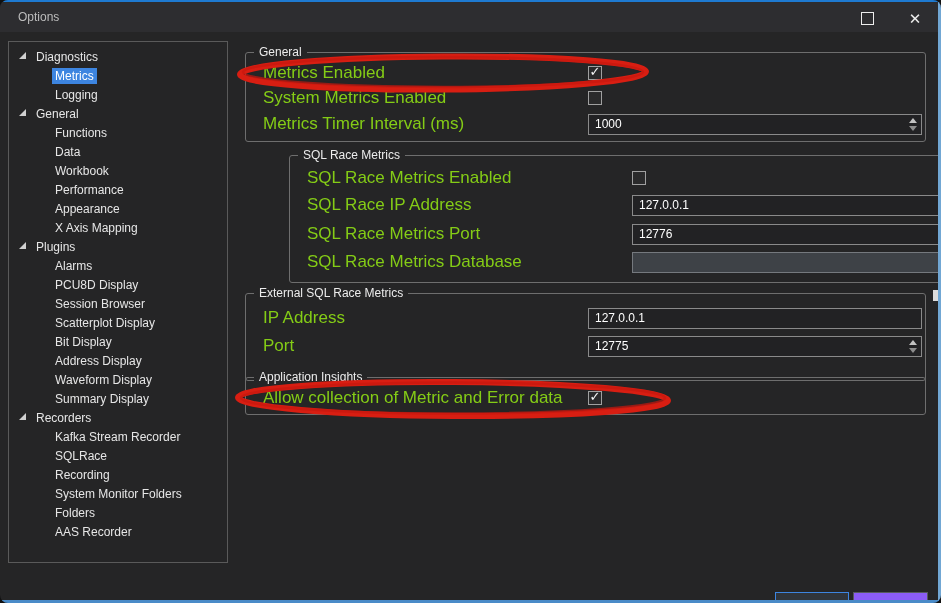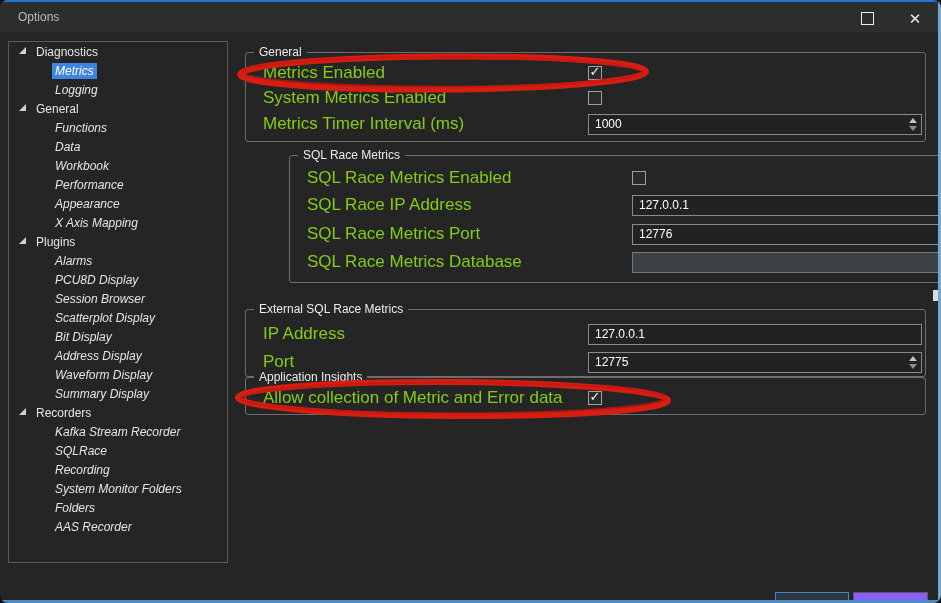--- a/index.html
+++ b/index.html
@@ -16,33 +16,33 @@
   
   #titlebar{position:absolute;left:0;top:2px;width:941px;height:30px;background:#2d2d30;}
   #title-text{position:absolute;left:18px;top:8px;font-size:12px;color:#bcbcbc;}
   .caption-btn{position:absolute;top:4px;width:34px;height:24px;display:flex;align-items:center;justify-content:center;}
   #maximize-btn{left:850px;}
   #close-btn{left:898px;}
   .max-glyph{width:13px;height:13px;border:1px solid #ededed;box-sizing:border-box;}
   .close-glyph{color:#ededed;font-size:15px;line-height:15px;}
   
   #tree{position:absolute;left:8px;top:41px;width:220px;height:522px;
-    border:1px solid #5a5a5a;box-sizing:border-box;}
+    border:1px solid #5a5a5a;box-sizing:border-box;padding-top:5px;}
   .trow{height:19px;display:flex;align-items:center;font-size:12px;color:#e6e6e6;white-space:nowrap;}
   .lvl0{padding-left:10px;}
-  .lvl1{padding-left:43px;font-style:italic;}
+  .lvl1{padding-left:43px;}
   .exp{width:0;height:0;border-left:7px solid transparent;border-bottom:7px solid #d0d0d0;
     margin-right:7px;position:relative;top:-1px;flex:none;}
   .tlabel{padding:1px 3px;}
   .sel{background:#3d85e0;color:#ffffff;}
   
   .group{position:absolute;left:245px;width:681px;border:1px solid #6e6e6e;border-radius:3px;box-sizing:border-box;}
   #g1{top:52px;height:90px;}
   #g2{top:155px;height:128px;margin-left:44px;}
-  #g3{top:309px;height:68px;}
+  #g3{top:293px;height:88px;}
   #g4{top:377px;height:38px;}
   .group-title{position:absolute;top:-8px;left:8px;background:#252526;padding:0 5px;font-size:12px;color:#ececec;}
   .row{position:absolute;left:17px;width:650px;height:26px;display:flex;align-items:center;}
   .rlabel{font-size:17px;color:#84cc16;}
   .ctrl{position:absolute;left:325px;}
   
   .checkbox{width:14px;height:14px;border:1px solid #a0a0a0;background:#2a2a2b;box-sizing:border-box;
     display:flex;align-items:center;justify-content:center;}
   .check-glyph{color:#f5f5f5;font-size:13px;line-height:12px;position:relative;top:-1px;}
   

